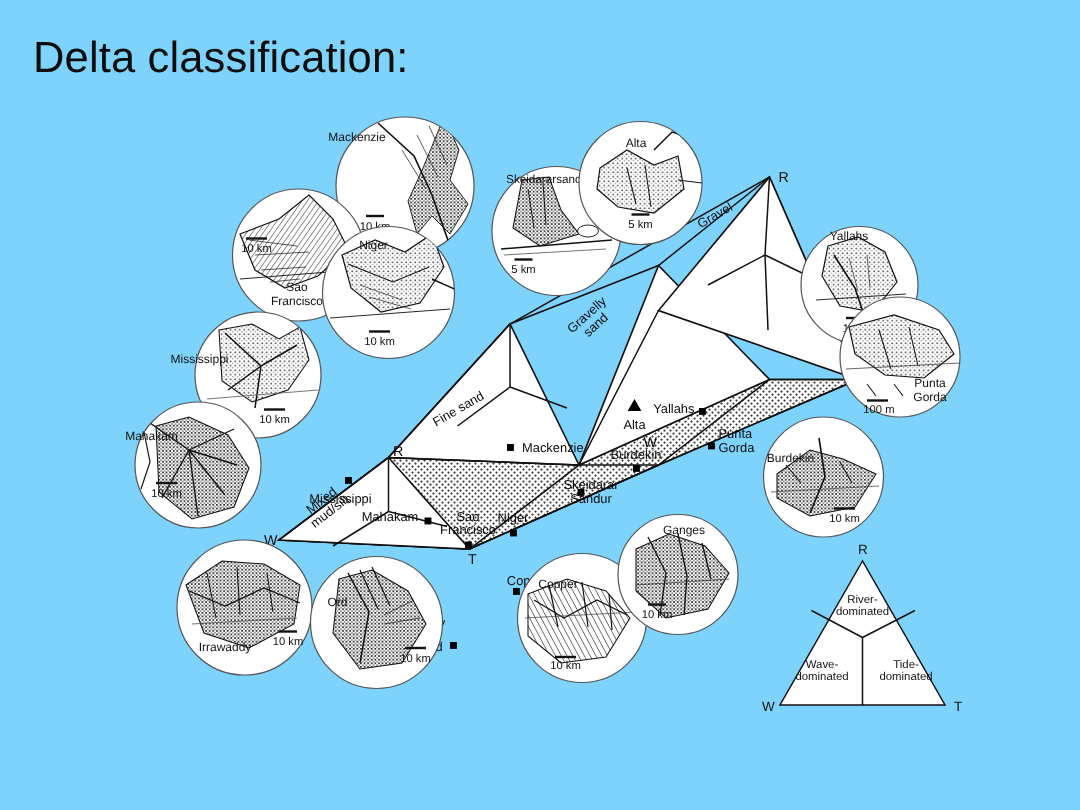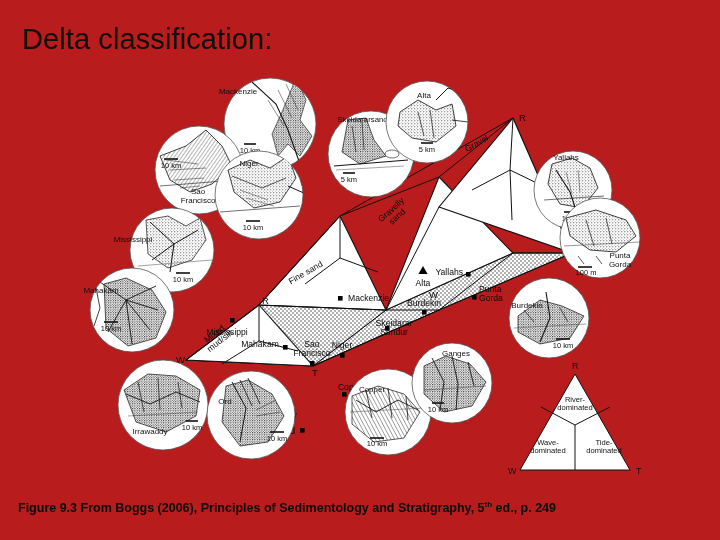--- a/index.html
+++ b/index.html
@@ -1,18 +1,18 @@
 <!DOCTYPE html>
 <html><head>
 <meta charset="utf-8">
 <style>
   html,body{margin:0;padding:0;background:#ffffff;}
   body{width:720px;height:540px;overflow:hidden;
        font-family:"Liberation Sans", sans-serif;color:#000;}
-  #slide{position:relative;width:720px;height:540px;background:#b91c1c;}
+  #slide{position:relative;width:720px;height:540px;background:#7dd3fc;}
 
   #title{position:absolute;left:22px;top:22px;font-size:29px;line-height:34px;
          font-weight:400;color:#0d0d0d;letter-spacing:.1px;white-space:nowrap;}
 
   #caption{position:absolute;left:18px;top:500px;width:690px;
            font-size:12.5px;font-weight:bold;color:#0b0b0b;white-space:nowrap;}
   #caption sup{font-size:8px;vertical-align:super;}
 
   #figure{position:absolute;left:0;top:60px;width:720px;height:430px;}
   #figsvg{position:absolute;left:0;top:0;width:720px;height:430px;}
@@ -409,15 +409,14 @@
           </g>
           <text x="527" y="248" text-anchor="middle" font-size="8" fill="#111" stroke="none">Burdekin</text>
           <line x1="556" y1="279" x2="570" y2="279" stroke="#111" stroke-width="1.6"></line>
           <text x="563" y="288" text-anchor="middle" font-size="7.5" fill="#111" stroke="none">10 km</text>
         </g>
 
       </g>
     </svg>
   </div>
 
-  <div id="caption"><span>Figure 9.3 From Boggs (2006), Principles of Sedimentology and Stratigraphy, 5</span><sup>th</sup><span> ed., p. 249</span></div>
 
 </div>
 
 </body></html>

